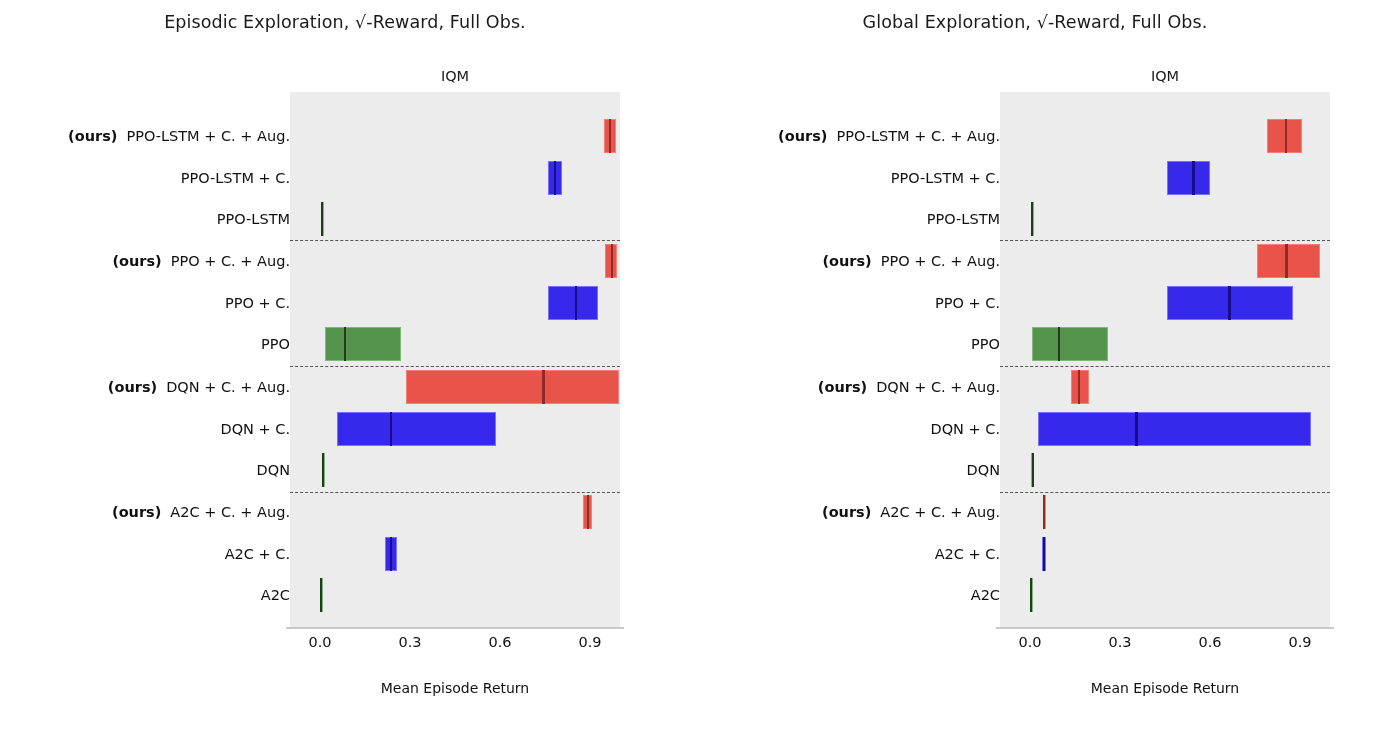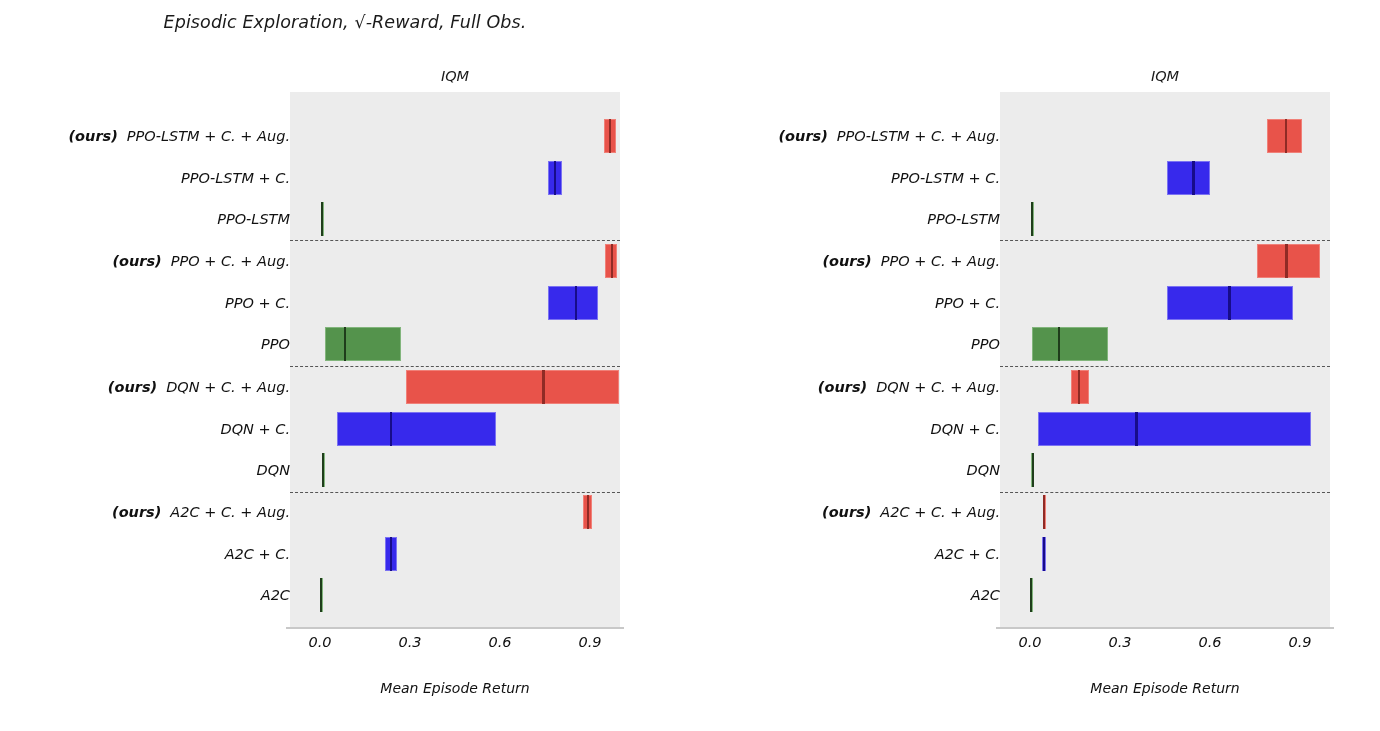--- a/index.html
+++ b/index.html
@@ -1,21 +1,21 @@
 <!DOCTYPE html>
 <html><head>
 <meta charset="utf-8">
 <style>
   html,body{margin:0;padding:0;}
   body{
     width:1380px;height:731px;background:#ffffff;
     font-family:"DejaVu Sans","Liberation Sans",sans-serif;
     overflow:hidden;position:relative;
   }
-  .panel{position:absolute;top:0;height:516px;width:690px;font-style:italic;}
+  .panel{position:absolute;top:0;height:516px;width:690px;}
   #panel-left{left:0;}
   #panel-right{left:690px;}
 
   .panel-title{
     position:absolute;top:12px;left:0;width:690px;
     text-align:center;font-size:17.5px;color:#1a1a1a;
     letter-spacing:.1px;
   }
   .subplot-title{
     position:absolute;top:68px;width:330px;text-align:center;
@@ -125,20 +125,21 @@
     <div class="row-label" style="top: 595px;"><span>A2C</span></div>
     <div class="interval c-green" style="left: 320px; top: 595px; width: 2.5px;"></div>
     <div class="point c-green" style="left: 320.1px; top: 595px;"></div>
     <div class="tick-label" style="left: 320px;">0.0</div>
     <div class="tick-label" style="left: 410px;">0.3</div>
     <div class="tick-label" style="left: 500px;">0.6</div>
     <div class="tick-label" style="left: 590px;">0.9</div>
   </div>
 
 <div class="panel" id="panel-right">
+  <div class="panel-title">Global Exploration, √-Reward, Full Obs.</div>
   <div class="subplot-title">IQM</div>
   <div class="plot-area"></div>
   <div class="axis-line"></div>
   <div class="axis-title">Mean Episode Return</div>
 <div class="sep" style="left: 310px; top: 240px;"></div>
     <div class="sep" style="left: 310px; top: 366px;"></div>
     <div class="sep" style="left: 310px; top: 492px;"></div>
     <div class="row-label" style="top: 136px;"><span class="ours">(ours)</span><span>PPO-LSTM + C. + Aug.</span></div>
     <div class="interval c-red" style="left: 577px; top: 136px; width: 34.5px;"></div>
     <div class="point c-red" style="left: 594.8px; top: 136px;"></div>

